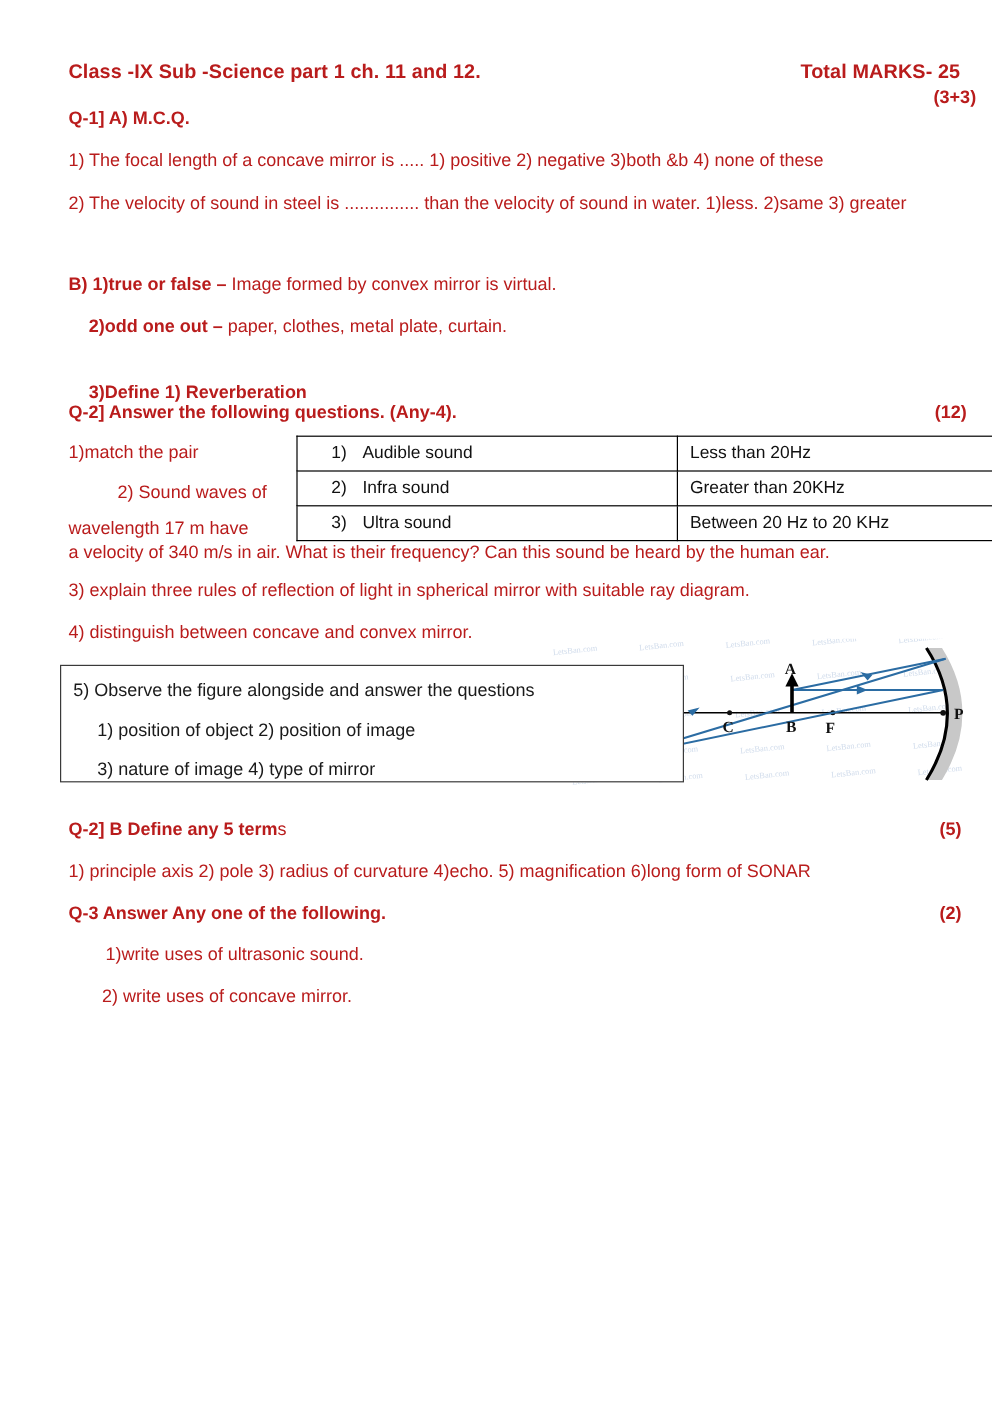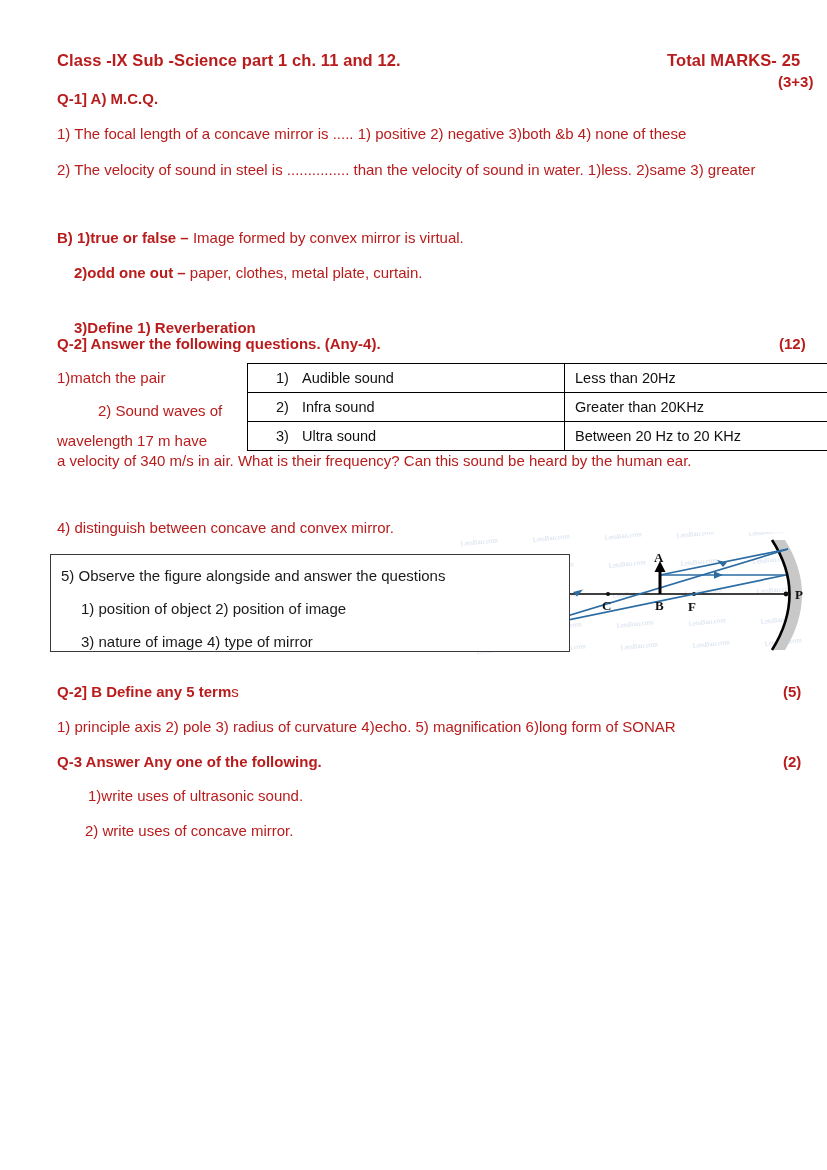--- a/index.html
+++ b/index.html
@@ -153,20 +153,21 @@
         <td class="left-col"><span class="num">3)</span><span>Ultra sound</span></td>
         <td class="right-col">Between 20 Hz to 20 KHz</td>
       </tr>
     </tbody>
   </table>
 
   <div class="line" style="left:57px; top:403px;margin-left:41px;">2)  Sound waves of</div>
   <div class="line" style="left:57px; top:433px;">wavelength  17 m have</div>
   <div class="line" style="left:57px; top:453px;">a velocity of 340 m/s in air. What is their frequency? Can this sound be heard by the human ear.</div>
 
+  <div class="line" style="left:57px; top:485px;">3) explain three rules of reflection of light in spherical mirror with suitable ray diagram.</div>
   <div class="line" style="left:57px; top:520px;">4) distinguish between concave and convex mirror.</div>
 
   <div class="figure">
     <svg width="372" height="126" viewBox="0 0 372 126" xmlns="http://www.w3.org/2000/svg">
 
       <g class="wm">
         <text x="6" y="14" transform="rotate(-6 6 14)">LetsBan.com</text>
         <text x="78" y="10" transform="rotate(-6 78 10)">LetsBan.com</text>
         <text x="150" y="8" transform="rotate(-6 150 8)">LetsBan.com</text>
         <text x="222" y="6" transform="rotate(-6 222 6)">LetsBan.com</text>

